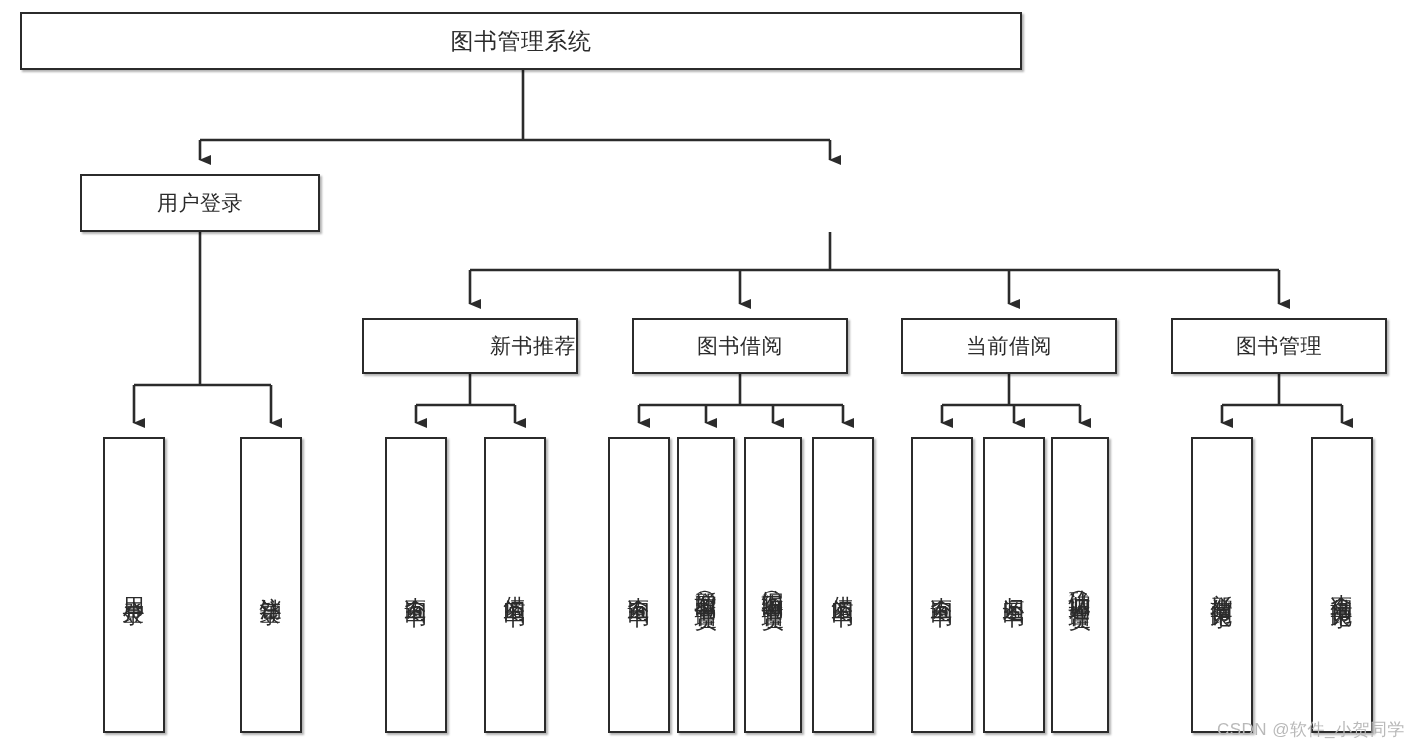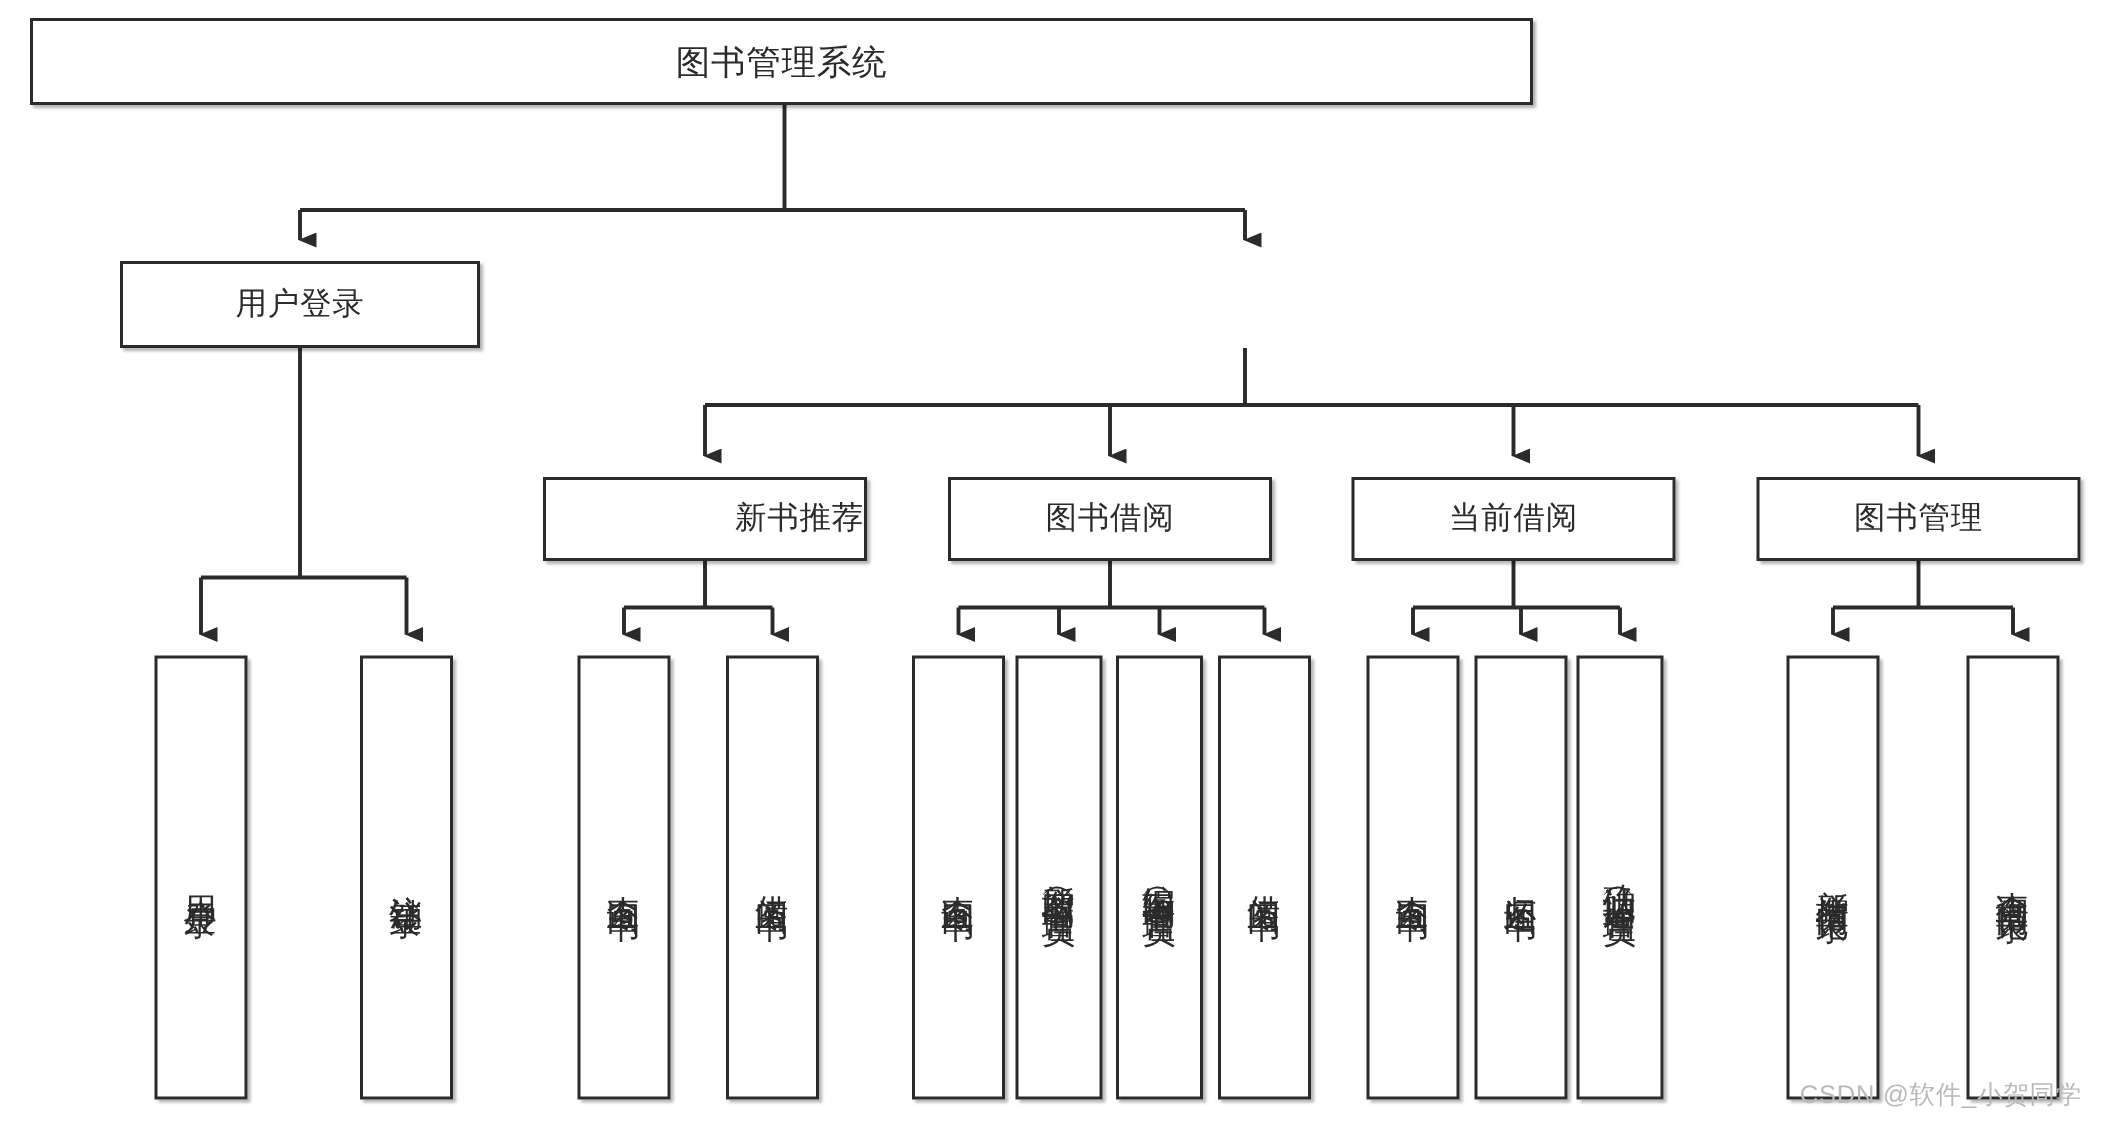--- a/index.html
+++ b/index.html
@@ -57,21 +57,21 @@
     text-orientation:upright;
     font-size:22px;
     line-height:1.05;
     letter-spacing:3px;
     white-space:normal;
     max-height:280px;
   }
   
   #watermark{
     position:absolute;
-    right:17px;
+    right:0;
     bottom:6px;
     font-size:17px;
     color:#b9b9b9;
     letter-spacing:0.5px;
     white-space:nowrap;
     user-select:none;
   }
 </style>
 </head>
 <body>

